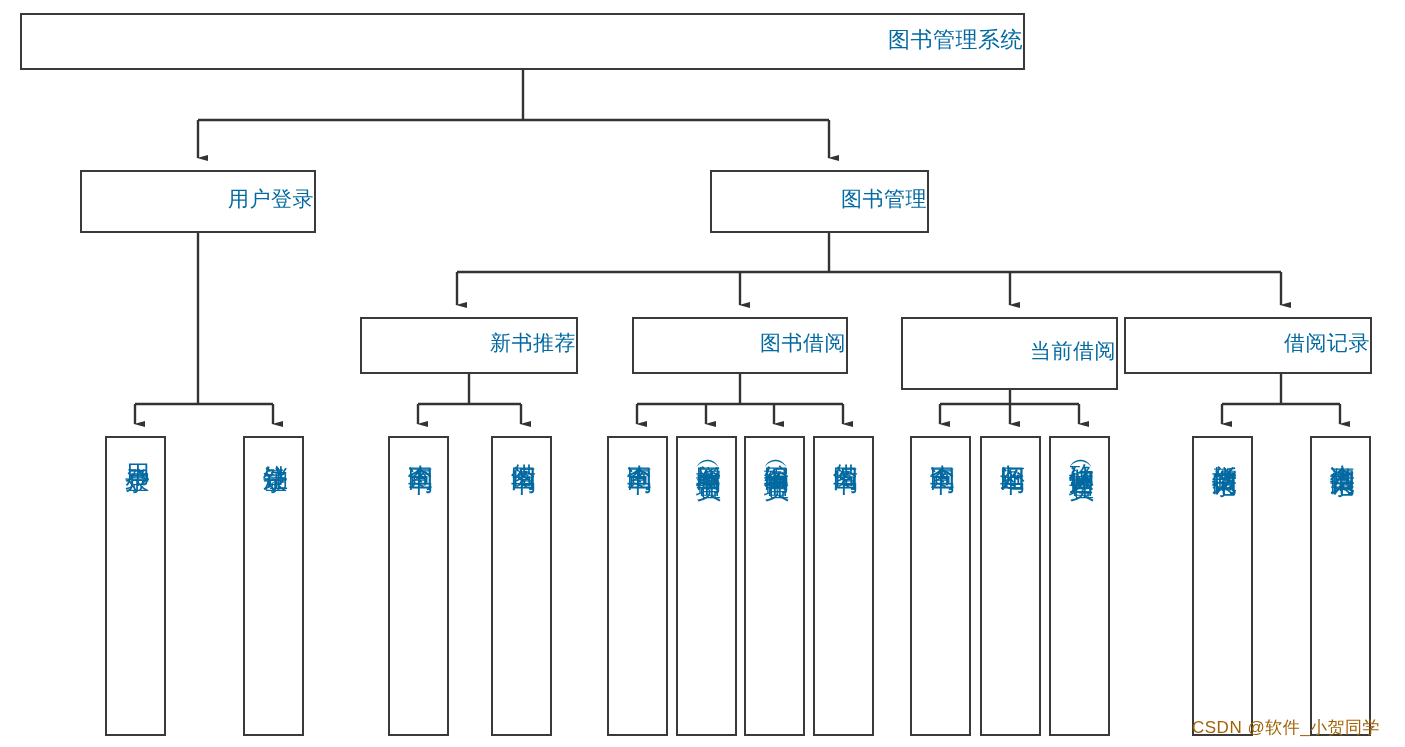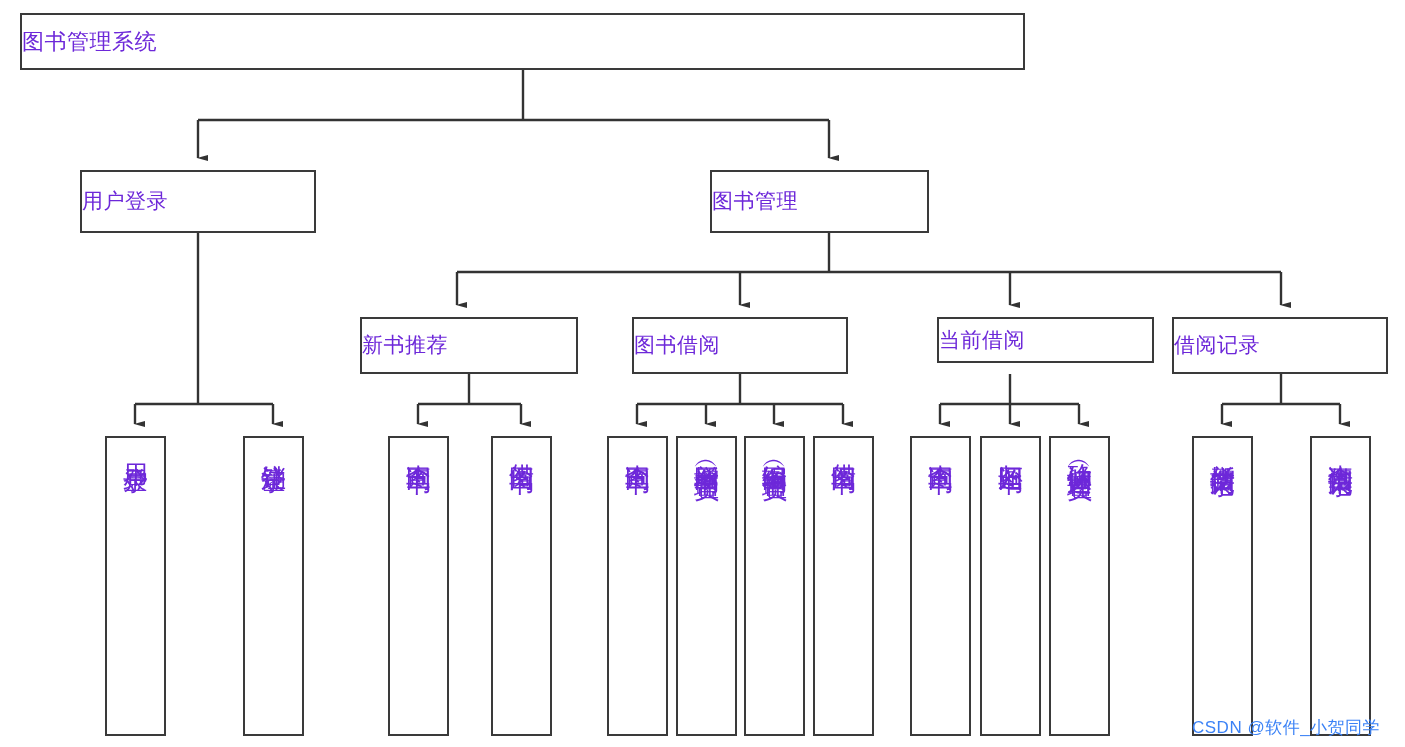--- a/index.html
+++ b/index.html
@@ -26,22 +26,23 @@
     width: 1405px;
     height: 747px;
   }
   .node {
     position: absolute;
     box-sizing: border-box;
     background: #ffffff;
     border: 2px solid #3a3a3a;
     display: flex;
     align-items: center;
-    justify-content: flex-start;
-    color: #6d28d9;
+    justify-content: flex-end;
+    color: #0369a1;
+    font-family: Liberation Mono, monospace;
   }
   .node .label {
     display: block;
     text-align: center;
     line-height: 1.18;
     white-space: pre;
   }
   .node.horiz .label {
     font-size: 21px;
     letter-spacing: 0.5px;
@@ -57,21 +58,21 @@
     letter-spacing: 2px;
     line-height: 1;
     margin: 0 auto;
   }
   .node.root .label { font-size: 22px; }
   #watermark {
     position: absolute;
     left: 1192px;
     top: 716px;
     font-size: 17px;
-    color: #3b82f6;
+    color: #a16207;
     letter-spacing: 0.5px;
     white-space: pre;
     pointer-events: none;
   }
 </style>
 </head>
 <body>
 
 <div id="diagram-root">
 
@@ -135,24 +136,24 @@
   <div class="node horiz" style="left:710px; top:170px; width:219px; height:63px;">
     <span class="label">图书管理</span>
   </div>
 
   <div class="node horiz" style="left:632px; top:317px; width:216px; height:57px;">
     <span class="label">图书借阅</span>
   </div>
   <div class="node horiz" style="left:360px; top:317px; width:218px; height:57px;">
     <span class="label">新书推荐</span>
   </div>
-  <div class="node horiz" style="left:937px; top:317px; width:217px; height:46px;">
+  <div class="node horiz" style="left:901px; top:317px; width:217px; height:73px;">
     <span class="label">当前借阅</span>
   </div>
-  <div class="node horiz" style="left:1172px; top:317px; width:216px; height:57px;">
+  <div class="node horiz" style="left:1124px; top:317px; width:248px; height:57px;">
     <span class="label">借阅记录</span>
   </div>
 
   <div class="node vert" style="left:105px; top:436px; width:61px; height:300px;">
     <span class="label">用户登录</span>
   </div>
   <div class="node vert" style="left:243px; top:436px; width:61px; height:300px;">
     <span class="label">注销登录</span>
   </div>
 

